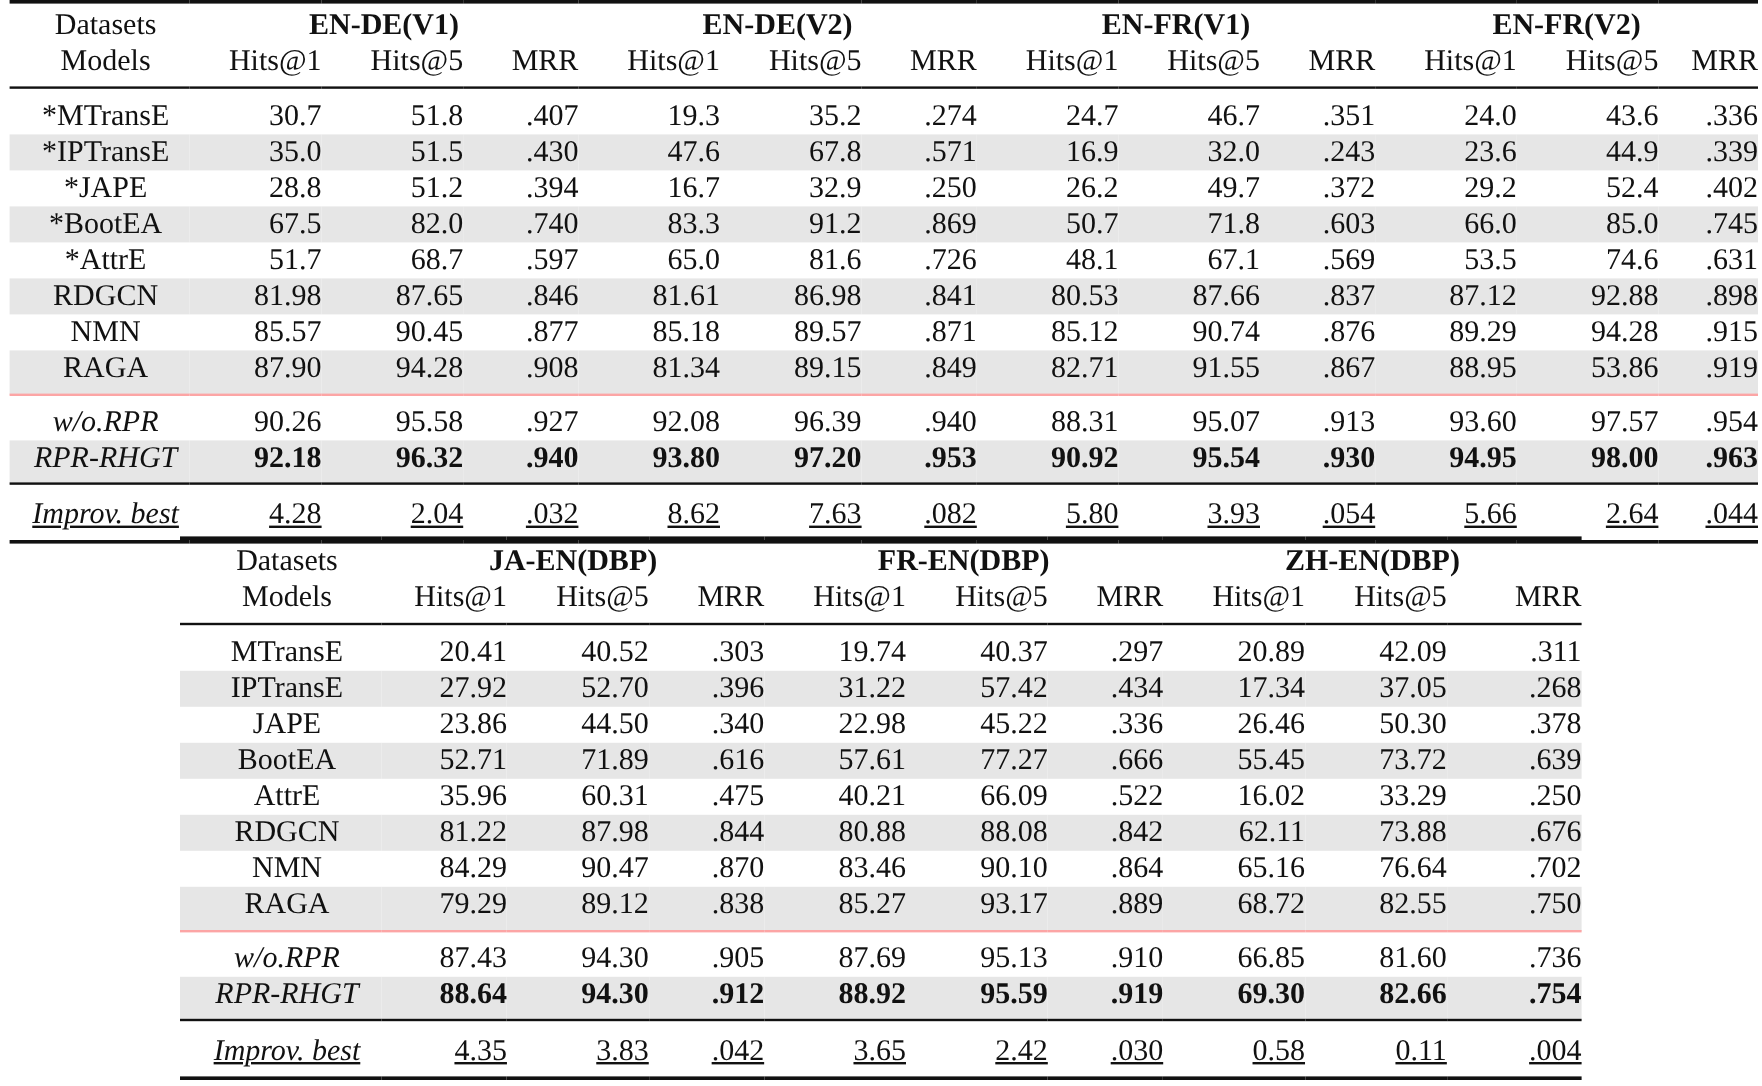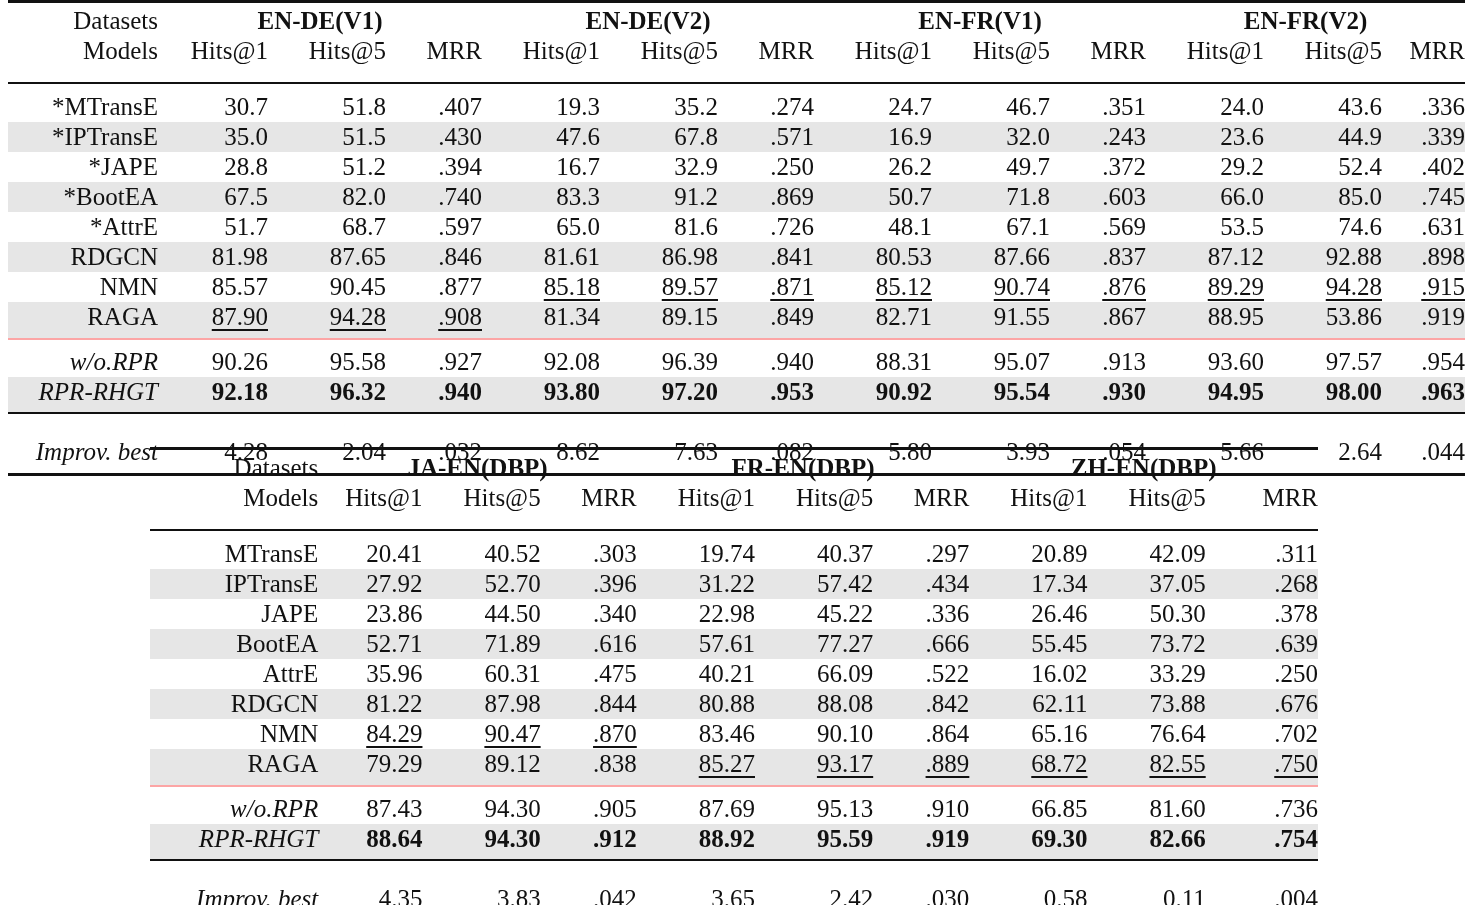--- a/index.html
+++ b/index.html
@@ -22,34 +22,34 @@
     line-height: 30px;
   }
   #table-top { left: 8px; top: 0; width: 1457px; }
   #table-bottom { left: 150px; top: 447px; width: 1168px; }
 
   .tbl td, .tbl th {
     padding: 0;
     font-weight: normal;
     white-space: nowrap;
   }
-  .tbl .lab { text-align: right; padding-left: 10px; margin-top: 36px; }
+  .tbl .lab { text-align: center; padding-left: 10px; margin-top: 36px; }
   .tbl .num { text-align: right; }
   .tbl .grp { text-align: center; font-weight: bold; }
   .tbl .hd { text-align: right; margin-top: 24px; }
   .tbl thead tr.r1 th { border-top: 3.5px solid #111; padding-top: 3px; }
-  .tbl thead tr.r2 th { border-bottom: 2px solid #111; padding-bottom: 16px; }
+  .tbl thead tr.r2 th { border-bottom: 2px solid #111; padding-bottom: 6px; }
   .tbl tbody.base tr:first-child td { padding-top: 8px; }
   .tbl tbody.base tr:last-child td { padding-bottom: 6px; }
   .tbl tbody.ours tr:first-child td { border-top: 2px solid #fca5a5; padding-top: 7px; }
   .tbl tbody.ours tr:last-child td { padding-bottom: 5px; }
-  .tbl tbody.improv tr td { border-top: 2px solid #111; border-bottom: 3.5px solid #111; padding-top: 23px; padding-bottom: 6px; }
+  .tbl tbody.improv tr td { border-top: 2px solid #111; border-bottom: 3.5px solid #111; padding-top: 10px; padding-bottom: 6px; text-decoration: underline; }
 
   .shade td { background: #e6e6e6; }
-  .u { text-decoration: underline; text-underline-offset: 4px; text-decoration-thickness: 1.5px; }
+  .u { text-underline-offset: 4px; text-decoration-thickness: 1.5px; }
   .b { font-weight: bold; }
   .i { font-style: italic; }
 </style>
 </head>
 <body>
 
 <table id="table-top" class="tbl">
   <colgroup>
     <col style="width:150px">
     <col style="width:110px">

